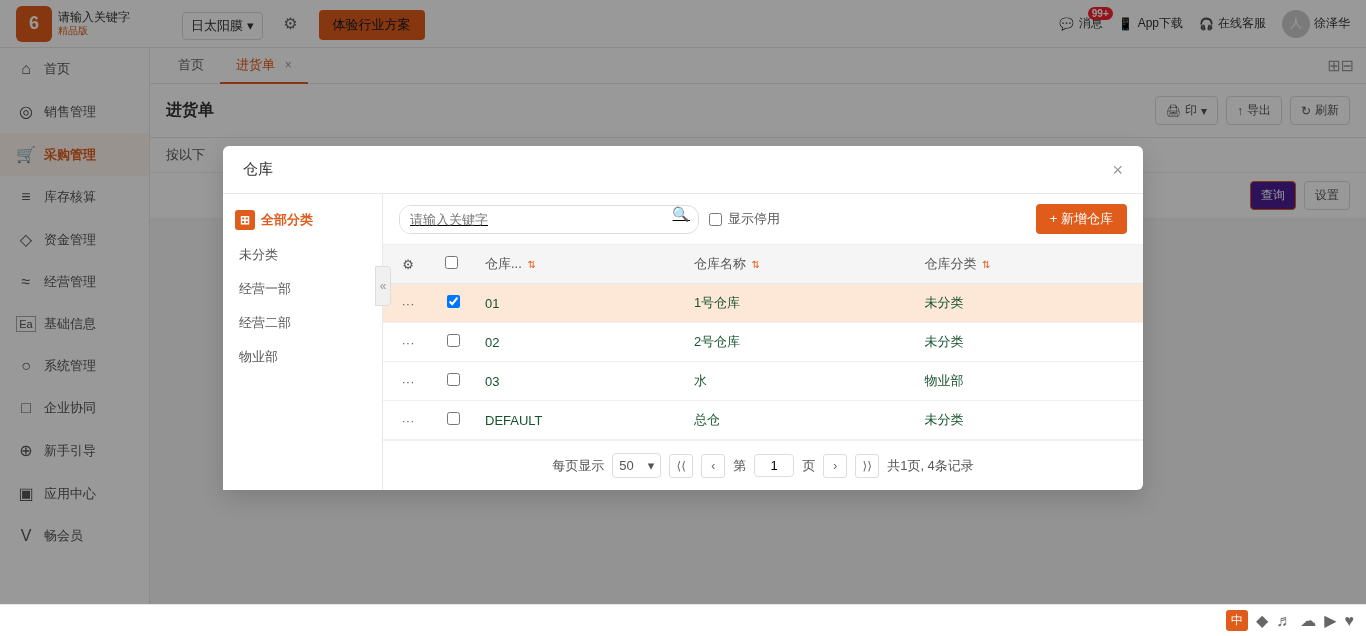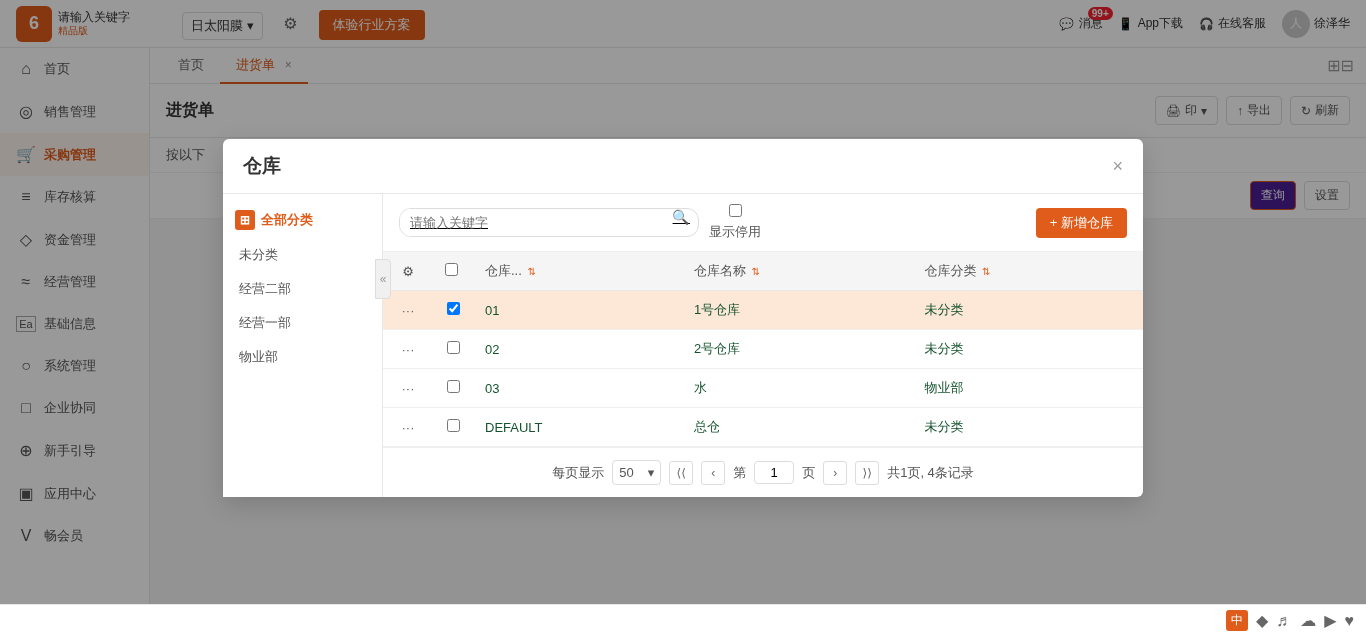--- a/index.html
+++ b/index.html
@@ -39,21 +39,21 @@
     .topbar-selector {
       display: flex; align-items: center; gap: 4px;
       border: 1px solid #ddd; border-radius: 4px; padding: 4px 8px;
       cursor: pointer; color: #333; font-size: 13px;
     }
     .topbar-gear {
       width: 32px; height: 32px; display: flex; align-items: center; justify-content: center;
       cursor: pointer; color: #666; font-size: 16px;
     }
     .btn-trial {
-      background: #e05c1a; color: #ffffff; border: none;
+      background: #e05c1a; color: #0f172a; border: none;
       padding: 6px 14px; border-radius: 4px; cursor: pointer; font-size: 13px;
     }
     .topbar-right {
       display: flex; align-items: center; gap: 16px;
     }
     .topbar-icon-item {
       display: flex; align-items: center; gap: 4px; cursor: pointer; color: #333; font-size: 12px;
       position: relative;
     }
     .badge {
@@ -145,21 +145,21 @@
       flex-direction: column;
       box-shadow: 0 8px 24px rgba(0,0,0,0.15);
       position: relative;
       z-index: 201;
     }
     .modal-header {
       display: flex; align-items: center; justify-content: space-between;
       padding: 14px 20px;
       border-bottom: 1px solid #e8e8e8;
     }
-    .modal-title { font-size: 19px; font-weight: 700; color: #333; }
+    .modal-title { font-size: 15px; font-weight: 400; color: #333; }
     .modal-close {
       cursor: pointer; color: #999; font-size: 18px; line-height: 1;
     }
     .modal-body {
       display: flex; flex: 1; overflow: hidden;
     }
 
     
     .modal-sidebar {
       width: 160px;
@@ -199,21 +199,21 @@
       flex: 1; max-width: 300px; text-decoration: underline;
     }
     .modal-search input {
       border: none; outline: none; padding: 6px 10px; font-size: 13px; flex: 1;
       color: #999;
     }
     .modal-search-icon {
       padding: 0 8px; color: #999; font-size: 14px;
     }
     .modal-checkbox-label {
-      display: flex; align-items: center; gap: 6px; font-size: 13px; color: #555; cursor: pointer; flex-direction: column;
+      display: flex; align-items: center; gap: 6px; font-size: 13px; color: #555; cursor: pointer;
     }
     .modal-add-btn {
       margin-left: auto;
       background: #e05c1a; color: #fff; border: none;
       padding: 6px 14px; border-radius: 4px; cursor: pointer; font-size: 13px;
       white-space: nowrap;
     }
 
     
     .modal-table-wrap {
@@ -434,24 +434,24 @@
       <div class="modal-sidebar">
         <div class="modal-sidebar-header">
           <div class="modal-sidebar-toggle">⊞</div>
           <span>全部分类</span>
         </div>
         <span style="position:absolute;left:152px;top:120px;width:16px;height:40px;background:#f0f0f0;border:1px solid #ddd;display:flex;align-items:center;justify-content:center;cursor:pointer;font-size:12px;color:#999;border-radius:0 4px 4px 0;">«</span>
         <div class="modal-cat-item">
           <span>未分类</span>
         </div>
         <div class="modal-cat-item">
+          <span>经营一部</span>
+        </div>
+        <div class="modal-cat-item">
           <span>经营二部</span>
-        </div>
-        <div class="modal-cat-item">
-          <span>经营一部</span>
         </div>
         <div class="modal-cat-item">
           <span>物业部</span>
         </div>
       </div>
 
       <div class="modal-main">
 
         <div class="modal-toolbar">
           <div class="modal-search">

